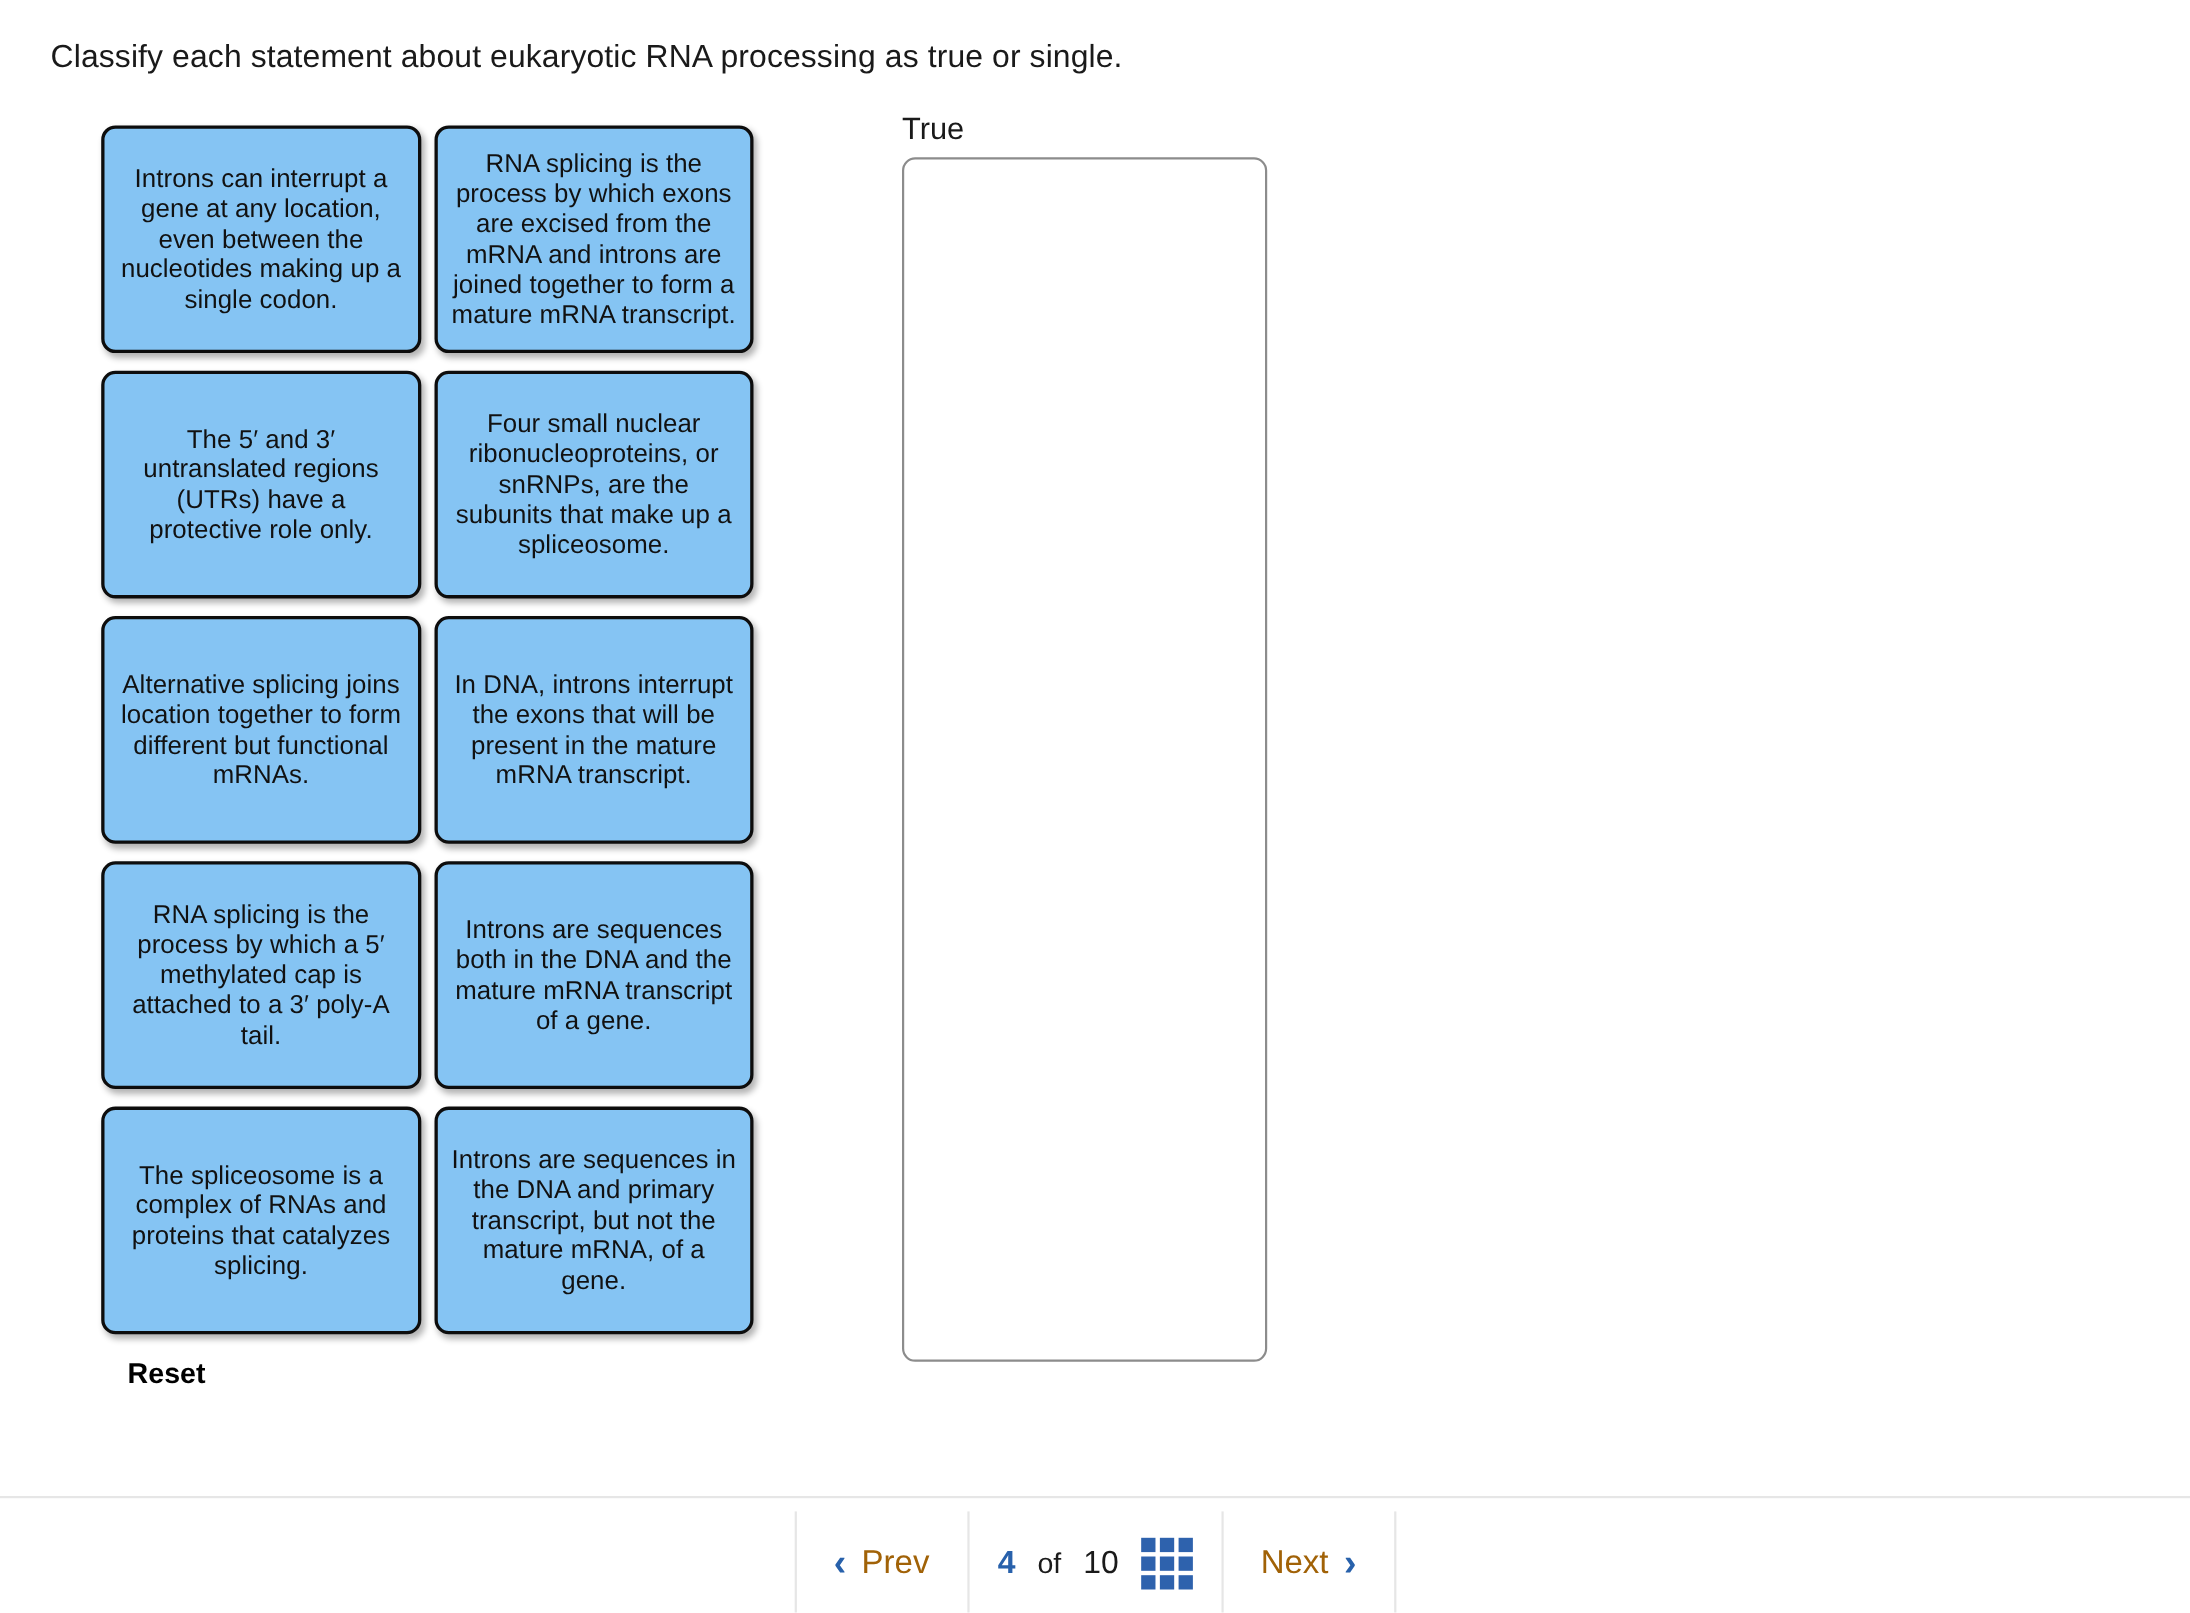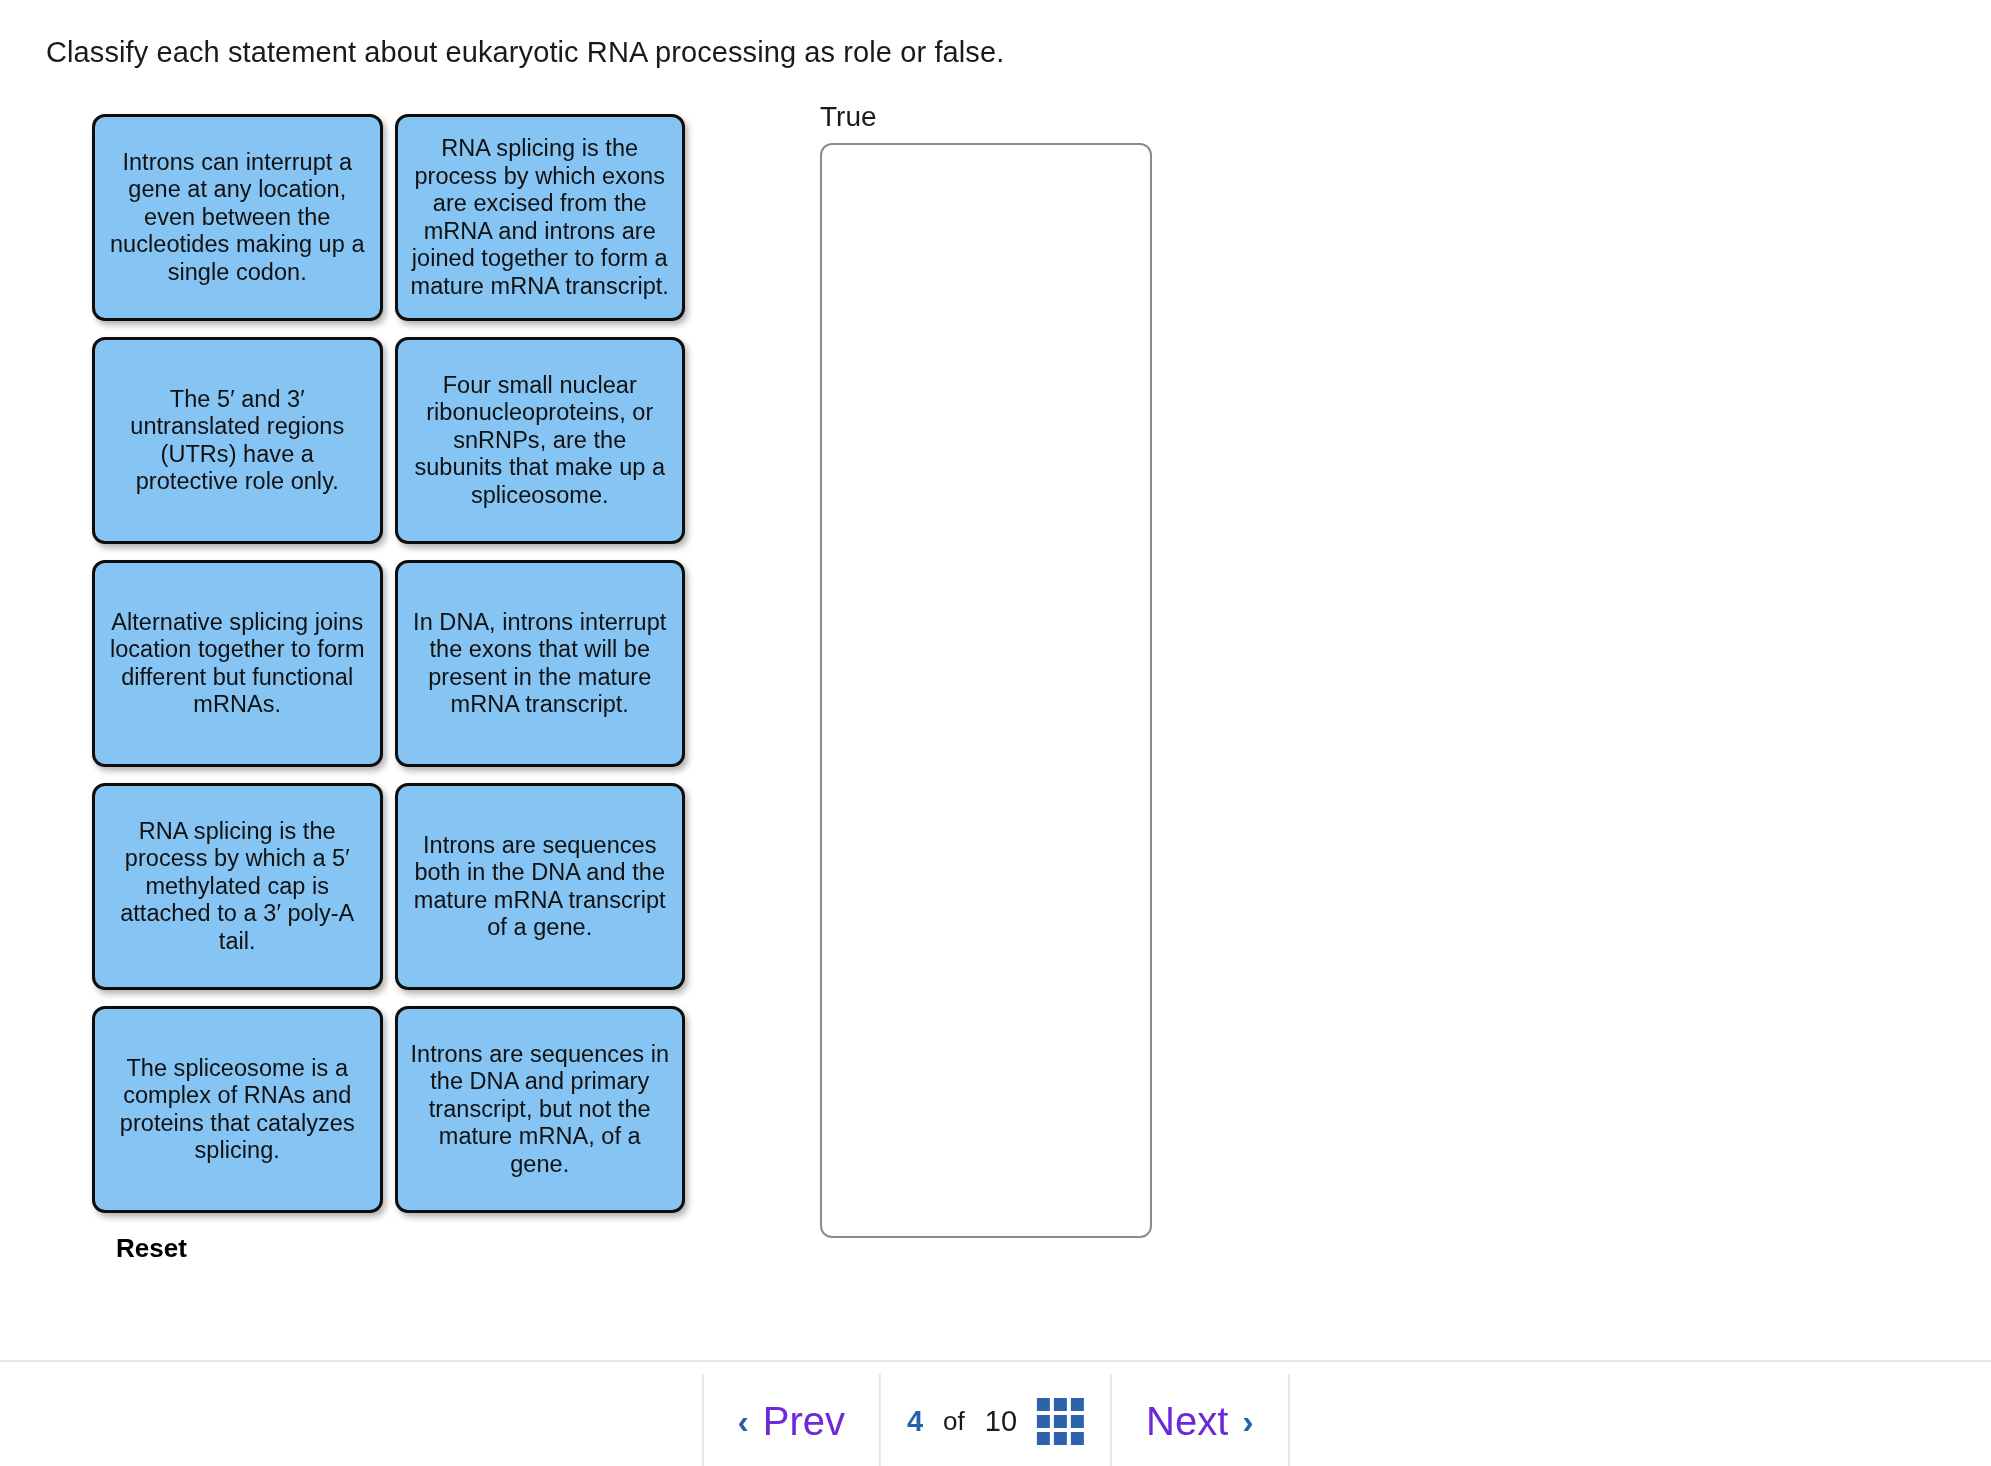--- a/index.html
+++ b/index.html
@@ -152,22 +152,22 @@
     justify-content: center;
     padding: 0 34px;
     border-left: 2px solid #e6e6e6;
     cursor: pointer;
     gap: 14px;
   }
 
   .nav-cell:last-child { border-right: 2px solid #e6e6e6; }
 
   .nav-label {
-    font-size: 40px;
-    color: #6d28d9;
+    font-size: 30px;
+    color: #a16207;
   }
 
   .chevron {
     color: #2861ab;
     font-size: 34px;
     line-height: 1;
     font-weight: bold;
     display: inline-block;
   }
 
@@ -202,21 +202,21 @@
     display: block;
     width: 13px;
     height: 13px;
   }
 </style>
 </head>
 <body>
 
 <div id="app">
 
-  <div class="prompt">Classify each statement about eukaryotic RNA processing as role or false.</div>
+  <div class="prompt">Classify each statement about eukaryotic RNA processing as true or single.</div>
 
   <div class="work-area">
 
     <div class="tile-bank">
 
       <div class="tile-row">
         <div class="tile">
           <span class="tile-text">Introns can interrupt a gene at any location, even between the nucleotides making up a single codon.</span>
         </div>
         <div class="tile">

